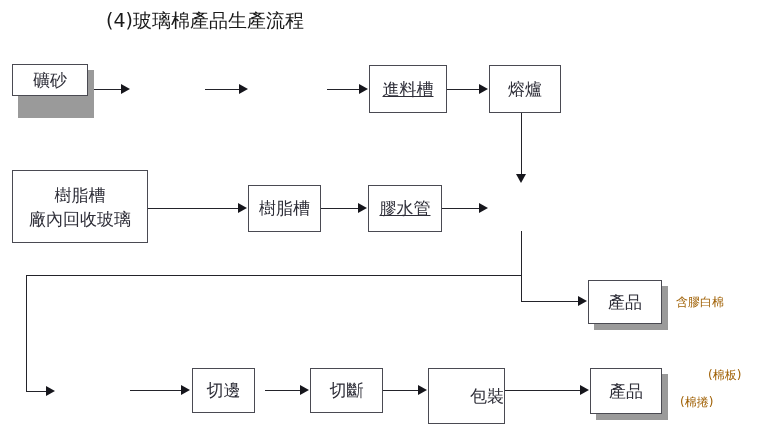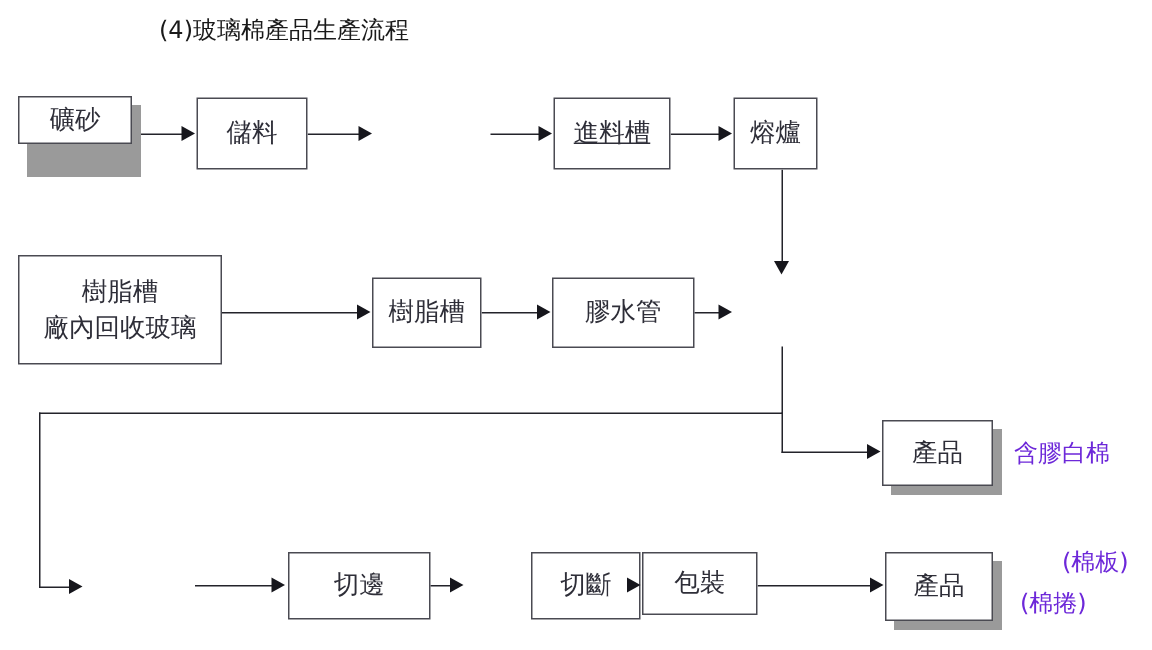--- a/index.html
+++ b/index.html
@@ -14,21 +14,21 @@
     position: relative;
     width: 768px;
     height: 433px;
     background: #ffffff;
     overflow: hidden;
   }
   .title {
     position: absolute;
     left: 106px;
     top: 7px;
-    font-size: 16px;
+    font-size: 19px;
     line-height: 26px;
     color: #1a1a1a;
     white-space: nowrap;
     letter-spacing: 0px;
   }
   .node {
     position: absolute;
     box-sizing: border-box;
     border: 1.3px solid #4a4a52;
     background: #ffffff;
@@ -46,23 +46,23 @@
     flex-direction: column;
     line-height: 24px;
   }
   .shadow {
     position: absolute;
     background: #9a9a9a;
     z-index: 1;
   }
   .sideLabel {
     position: absolute;
-    font-size: 16px;
+    font-size: 12px;
     line-height: 22px;
-    color: #6d28d9;
+    color: #a16207;
     white-space: nowrap;
     z-index: 3;
   }
   .hline {
     position: absolute;
     height: 0;
     border-top: 1.4px solid #23232a;
     z-index: 2;
   }
   .vline {
@@ -98,39 +98,36 @@
   <div class="title">(4)玻璃棉產品生產流程</div>
 
   <div class="shadow" style="left:18px; top:70px; width:76px; height:48px;"></div>
   <div class="node" style="left:12px; top:64px; width:76px; height:32px;">
     <span>礦砂</span>
   </div>
 
   <div class="hline" style="left:94px; top:89px; width:28px;"></div>
   <div class="arrowR" style="left:121px; top:84px;"></div>
 
-  <div class="node" style="left:131px; top:65px; width:74px; height:48px;">
-    <span>儲料</span>
-  </div>
 
   <div class="hline" style="left:205px; top:89px; width:35px;"></div>
   <div class="arrowR" style="left:239px; top:84px;"></div>
 
 
   <div class="hline" style="left:327px; top:89px; width:33px;"></div>
   <div class="arrowR" style="left:359px; top:84px;"></div>
 
   <div class="node" style="left:369px; top:65px; width:78px; height:48px;text-decoration:underline;">
     <span>進料槽</span>
   </div>
 
   <div class="hline" style="left:447px; top:89px; width:33px;"></div>
   <div class="arrowR" style="left:479px; top:84px;"></div>
 
-  <div class="node" style="left:489px; top:65px; width:56px; height:48px;">
+  <div class="node" style="left:489px; top:65px; width:72px; height:48px;">
     <span>熔爐</span>
   </div>
 
   <div class="vline" style="left:521px; top:113px; height:62px;"></div>
   <div class="arrowD" style="left:516px; top:174px;"></div>
 
   <div class="node multi" style="left:12px; top:170px; width:136px; height:73px;">
     <span>樹脂槽</span>
     <span>廠內回收玻璃</span>
   </div>
@@ -138,21 +135,21 @@
   <div class="hline" style="left:148px; top:208px; width:91px;"></div>
   <div class="arrowR" style="left:238px; top:203px;"></div>
 
   <div class="node" style="left:248px; top:185px; width:73px; height:47px;">
     <span>樹脂槽</span>
   </div>
 
   <div class="hline" style="left:321px; top:208px; width:38px;"></div>
   <div class="arrowR" style="left:358px; top:203px;"></div>
 
-  <div class="node" style="left:368px; top:185px; width:95px; height:47px;">
+  <div class="node" style="left:368px; top:185px; width:74px; height:47px;text-decoration:underline;">
     <span>膠水管</span>
   </div>
 
   <div class="hline" style="left:442px; top:208px; width:38px;"></div>
   <div class="arrowR" style="left:479px; top:203px;"></div>
 
 
   <div class="vline" style="left:521px; top:231px; height:45px;"></div>
 
   <div class="hline" style="left:26px; top:275px; width:496px;"></div>
@@ -169,35 +166,35 @@
   <div class="shadow" style="left:594px; top:286px; width:74px; height:44px;"></div>
   <div class="node" style="left:588px; top:280px; width:74px; height:44px;">
     <span>產品</span>
   </div>
   <div class="sideLabel" style="left:676px; top:291px;">含膠白棉</div>
 
 
   <div class="hline" style="left:130px; top:390px; width:52px;"></div>
   <div class="arrowR" style="left:181px; top:385px;"></div>
 
-  <div class="node" style="left:192px; top:368px; width:95px; height:45px;">
+  <div class="node" style="left:192px; top:368px; width:63px; height:45px;">
     <span>切邊</span>
   </div>
 
   <div class="hline" style="left:265px; top:390px; width:36px;"></div>
   <div class="arrowR" style="left:300px; top:385px;"></div>
 
-  <div class="node" style="left:310px; top:368px; width:73px; height:45px;margin-left:44px;">
+  <div class="node" style="left:310px; top:368px; width:73px; height:45px;">
     <span>切斷</span>
   </div>
 
   <div class="hline" style="left:383px; top:390px; width:36px;"></div>
   <div class="arrowR" style="left:418px; top:385px;"></div>
 
-  <div class="node" style="left:428px; top:368px; width:77px; height:42px;">
+  <div class="node" style="left:428px; top:368px; width:77px; height:56px;justify-content:flex-end;">
     <span>包裝</span>
   </div>
 
   <div class="hline" style="left:505px; top:390px; width:76px;"></div>
   <div class="arrowR" style="left:580px; top:385px;"></div>
 
   <div class="shadow" style="left:596px; top:374px; width:72px; height:46px;"></div>
   <div class="node" style="left:590px; top:368px; width:72px; height:46px;">
     <span>產品</span>
   </div>

